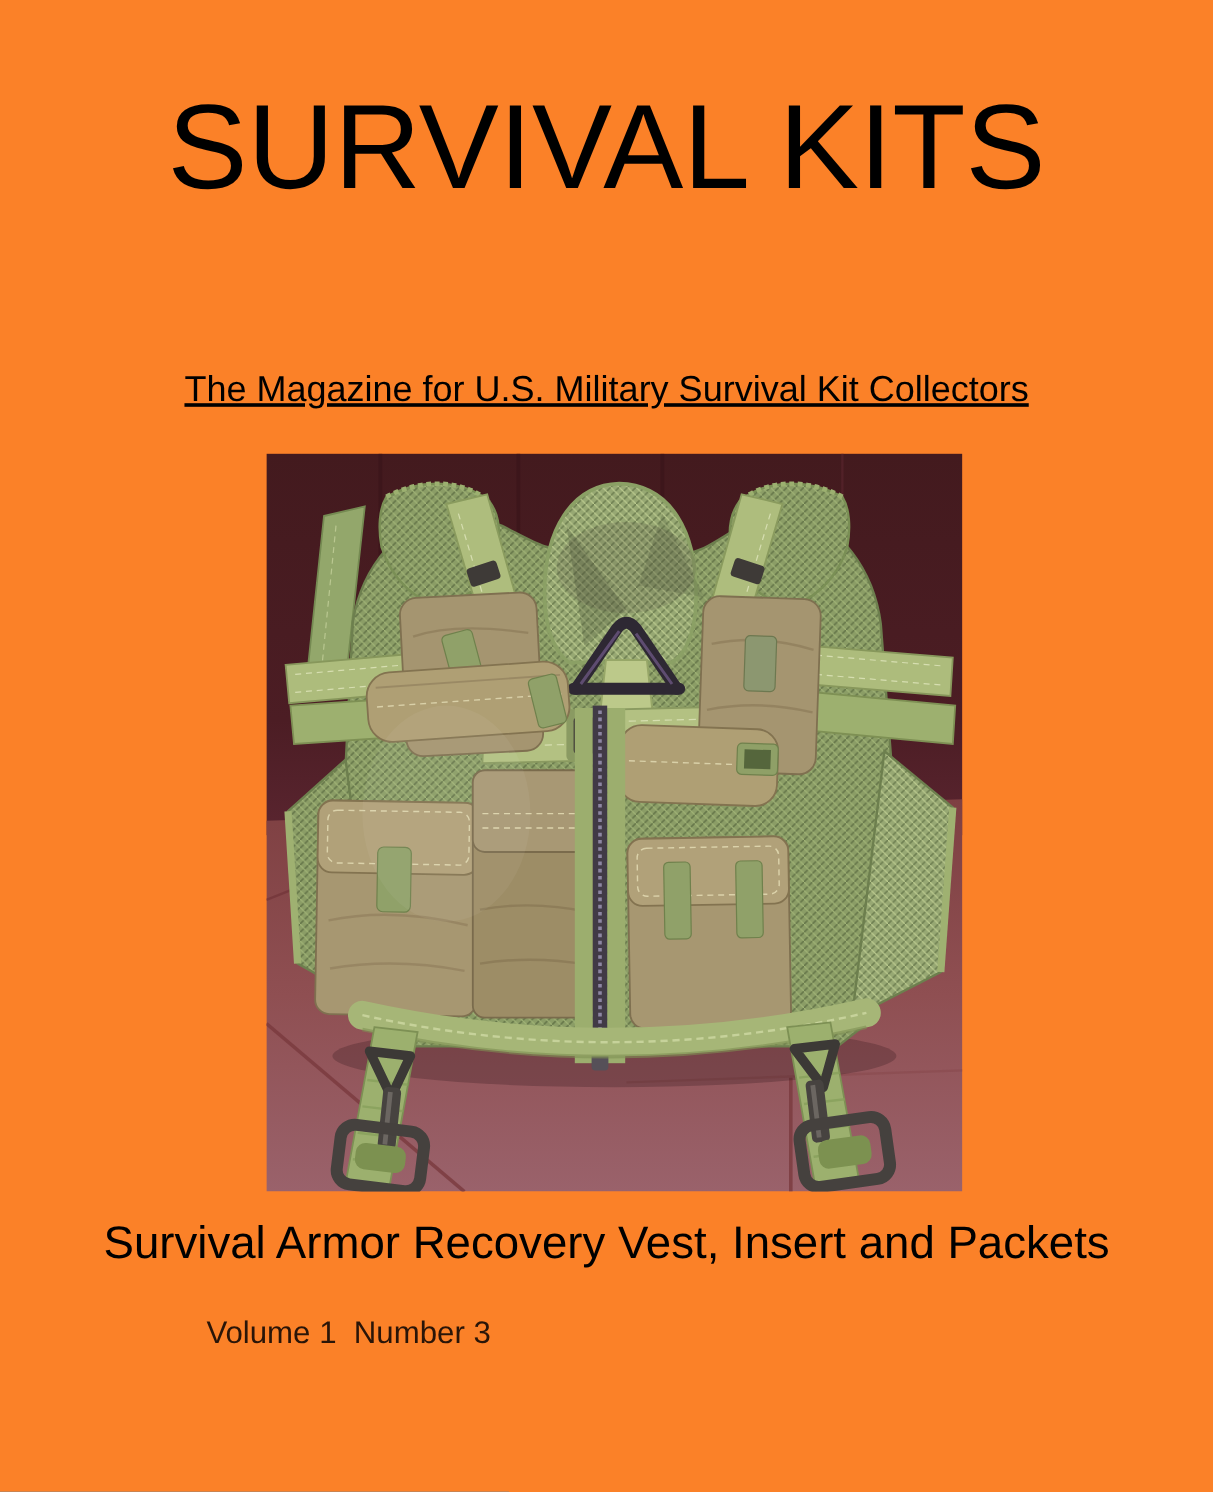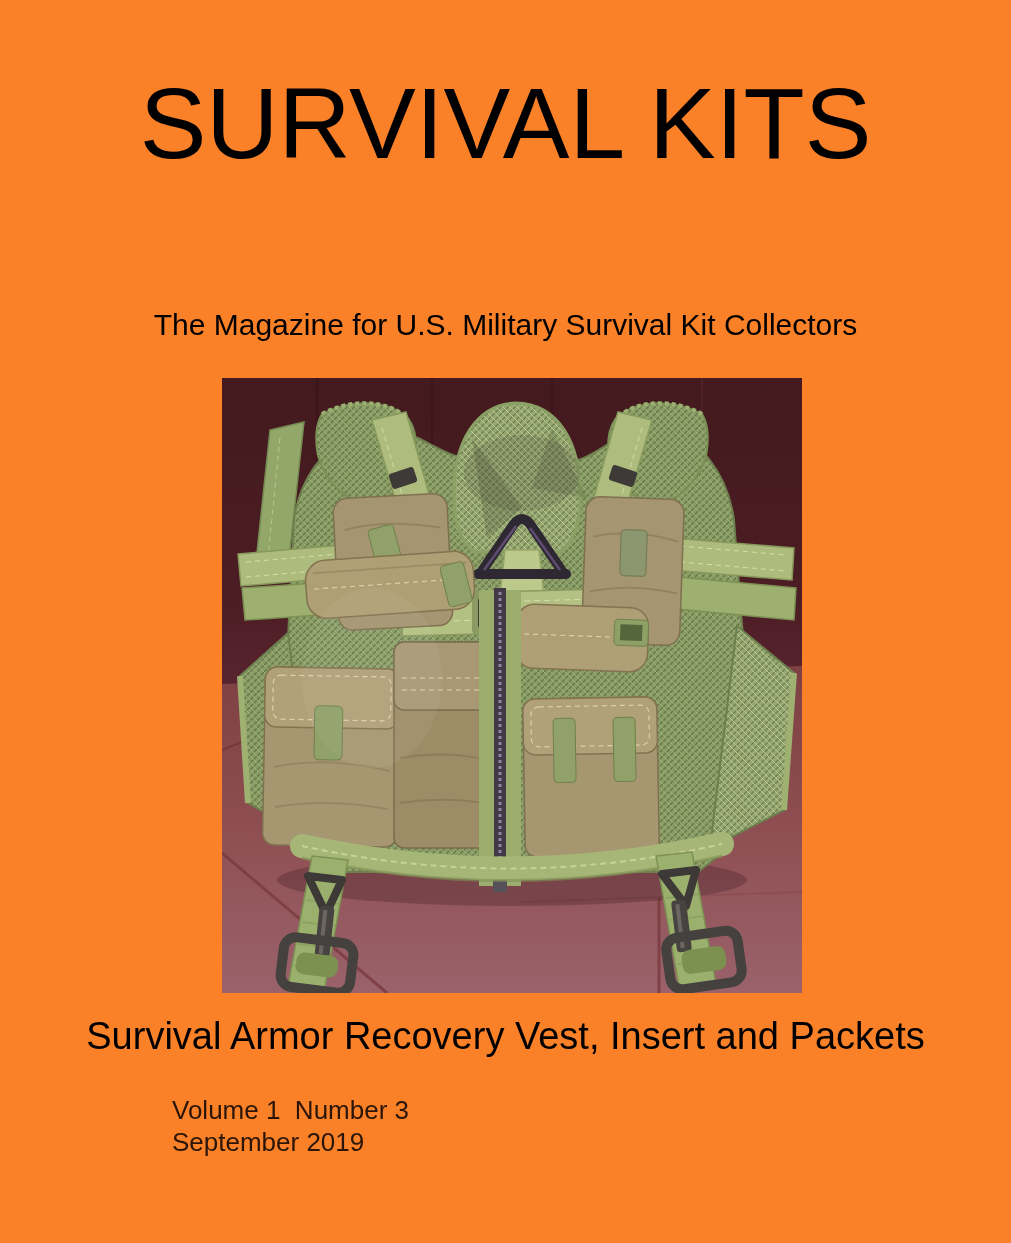--- a/index.html
+++ b/index.html
@@ -36,20 +36,21 @@
   .subtitle{
     position:absolute;
     top:305px; left:0;
     width:100%;
     margin:0;
     text-align:center;
     font-size:30px;
     line-height:40px;
     font-weight:400;
     color:var(--text-black,#000);
+    text-decoration:underline;
   }
   .photo{
     position:absolute;
     left:222px; top:378px;
     width:580px; height:615px;
     margin:0;
   }
   .photo svg{display:block;width:100%;height:100%;}
   .caption{
     position:absolute;
@@ -250,16 +251,15 @@
 
         <ellipse cx="150" cy="300" rx="70" ry="90" fill="#FFFFFF" opacity="0.05"></ellipse>
       </g>
     </svg>
   </figure>
 
   <p class="caption">Survival Armor Recovery Vest, Insert and Packets</p>
 
   <div class="issue">
     <p>Volume 1  Number 3</p>
-    <p>September 2019</p>
   </div>
 
 </div>
 
 </body></html>

